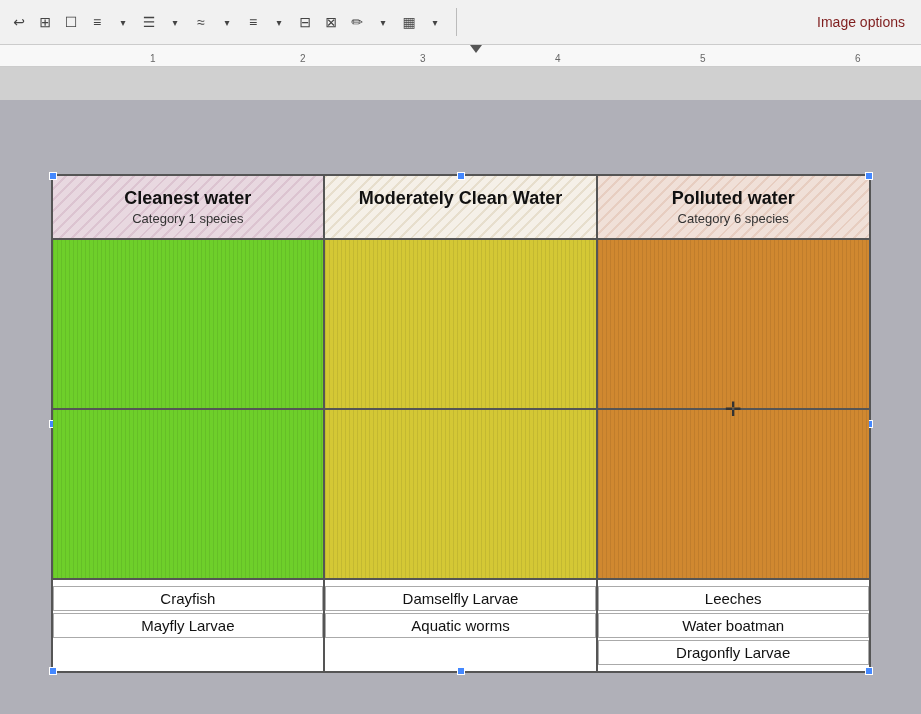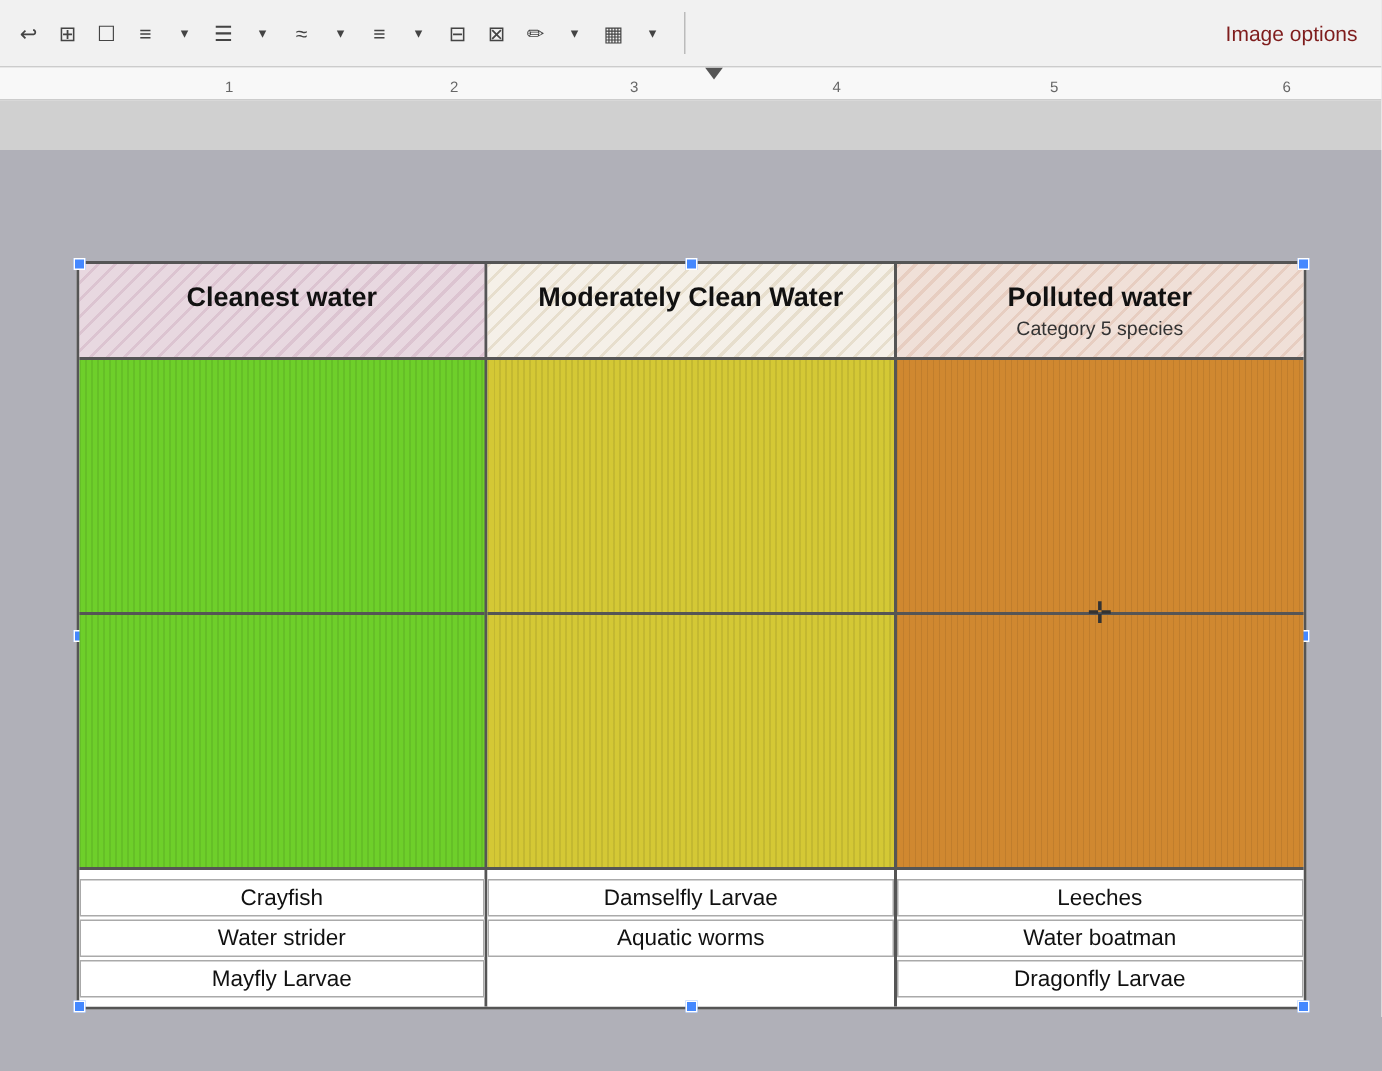--- a/index.html
+++ b/index.html
@@ -317,27 +317,28 @@
     <div class="handle handle-tr"></div>
     <div class="handle handle-ml"></div>
     <div class="handle handle-mr"></div>
     <div class="handle handle-bl"></div>
     <div class="handle handle-bm"></div>
     <div class="handle handle-br"></div>
 
     <div class="header-row">
       <div class="header-cell header-cell-clean">
         <span class="header-title">Cleanest water</span>
+        <span class="header-subtitle">Category 1 species</span>
       </div>
       <div class="header-cell header-cell-moderate">
         <span class="header-title">Moderately Clean Water</span>
       </div>
       <div class="header-cell header-cell-polluted">
         <span class="header-title">Polluted water</span>
-        <span class="header-subtitle">Category 5 species</span>
+        <span class="header-subtitle">Category 6 species</span>
       </div>
     </div>
 
     <div class="color-row">
       <div class="color-cell color-green">
         <div class="color-divider"></div>
       </div>
       <div class="color-cell color-yellow">
         <div class="color-divider"></div>
       </div>
@@ -347,23 +348,20 @@
       </div>
     </div>
 
     <div class="species-row">
 
       <div class="species-cell">
         <div class="species-item">
           <span>Crayfish</span>
         </div>
         <div class="species-item">
-          <span>Water strider</span>
-        </div>
-        <div class="species-item">
           <span>Mayfly Larvae</span>
         </div>
       </div>
 
       <div class="species-cell">
         <div class="species-item">
           <span>Damselfly Larvae</span>
         </div>
         <div class="species-item">
           <span>Aquatic worms</span>

